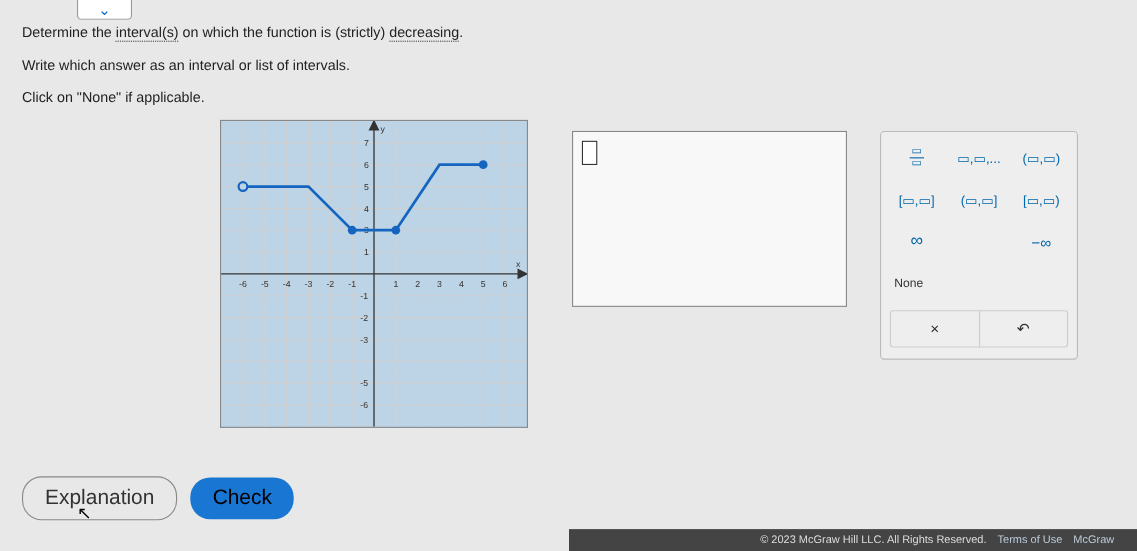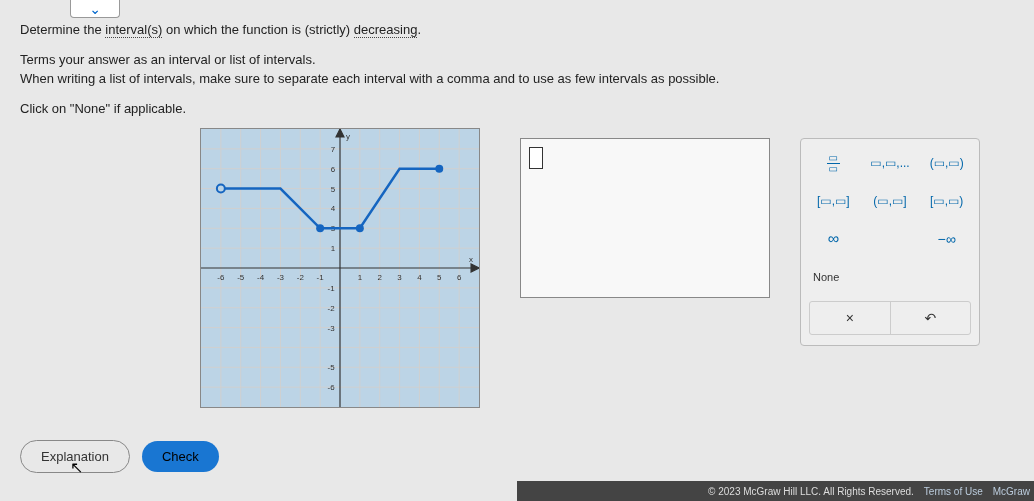--- a/index.html
+++ b/index.html
@@ -119,21 +119,21 @@
     position: absolute;
     bottom: 28px;
     left: 20px;
     display: flex;
     gap: 12px;
     align-items: center;
   }
   .btn {
     border-radius: 18px;
     padding: 8px 20px;
-    font-size: 13px;
+    font-size: 19px;
     cursor: pointer;
     border: none;
   }
   .btn-outline {
     background: #e8e8e8;
     border: 1px solid #888;
     color: #333;
   }
   .btn-primary {
     background: #1976d2;
@@ -152,21 +152,21 @@
     bottom: 0;
     right: 0;
     left: 0;
     height: 20px;
     background: linear-gradient(to right, transparent 50%, #444 50%);
     font-size: 10px;
     color: #ddd;
     display: flex;
     justify-content: flex-end;
     align-items: center;
-    padding-right: 4px;
+    padding-right: 21px;
     gap: 10px;
     margin-top: 48px;
   }
   .copyright-bar a { color: #bcd; }
   
   .graph-box svg { width:100%; height:100%; display:block; }
 </style>
 </head>
 <body>
 
@@ -174,22 +174,21 @@
 
   <div class="dropdown-tab">
     <span class="chev">⌄</span>
   </div>
 
   <div class="question">
     <p>
       <span>Determine the </span><span class="dotted">interval(s)</span><span> on which the function is (strictly) </span><span class="dotted">decreasing</span><span>.</span>
     </p>
     <p>
-      <span>Terms your answer as an interval or list of intervals.</span><br>
-      <span>When writing a list of intervals, make sure to separate each interval with a comma and to use as few intervals as possible.</span>
+      <span>Write which answer as an interval or list of intervals.</span><br>
     </p>
     <p>Click on "None" if applicable.</p>
   </div>
 
   <div class="main-row">
     <div class="graph-box">
       <svg viewBox="0 0 280 280">
 
         <g stroke="#d0d0d0" stroke-width="1">
           <line x1="20" y1="0" x2="20" y2="280"></line>

